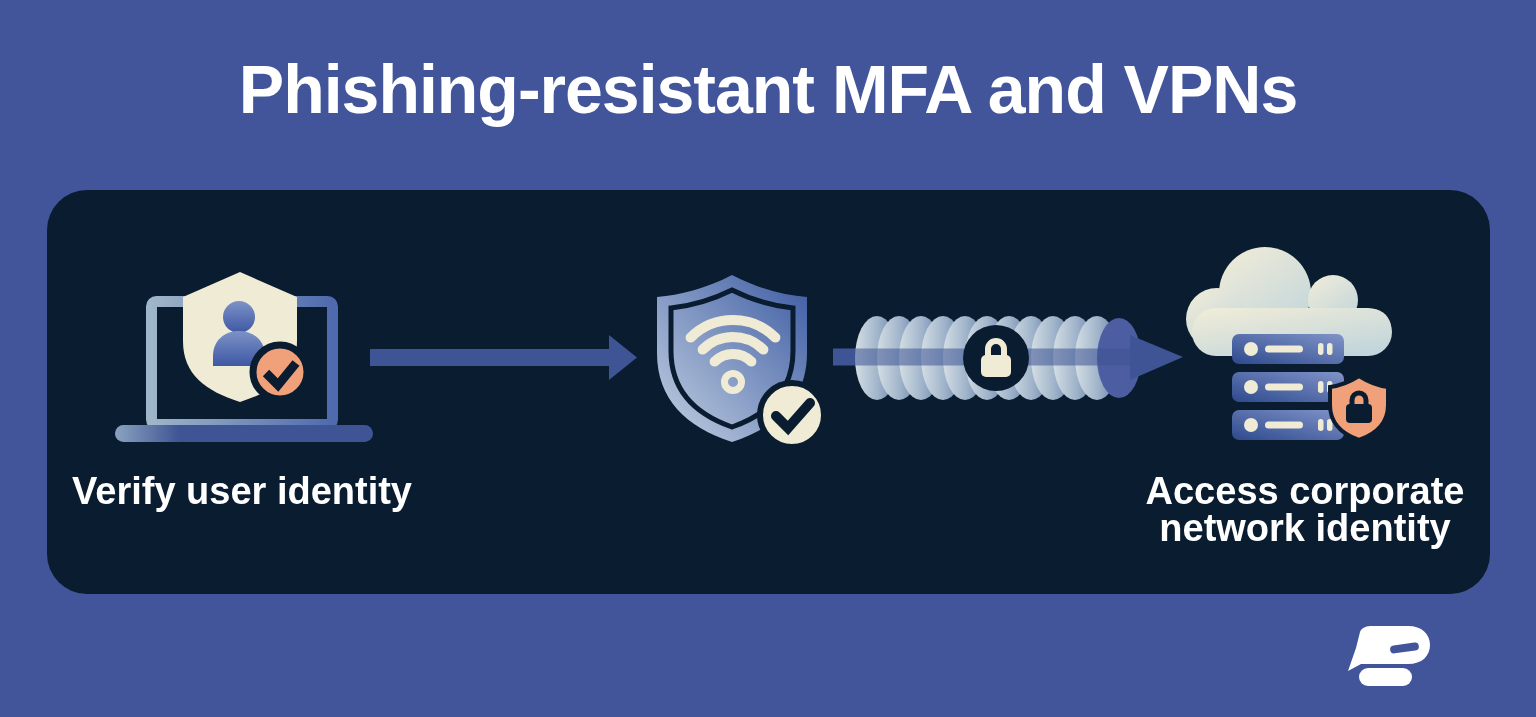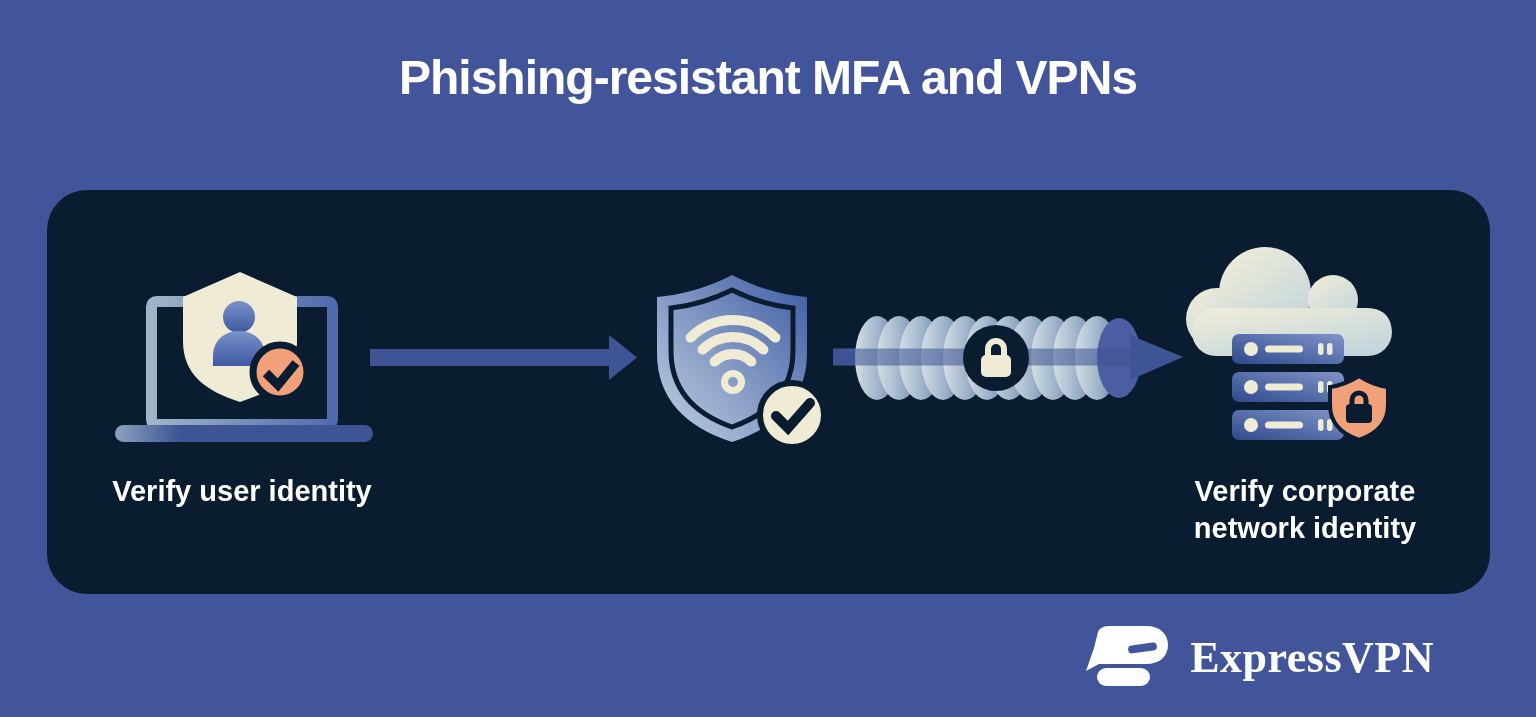--- a/index.html
+++ b/index.html
@@ -3,31 +3,31 @@
 <meta charset="utf-8">
 <style>
   html,body{margin:0;padding:0;}
   body{
     width:1536px;height:717px;position:relative;overflow:hidden;
     background:#42559A;
     font-family:"Liberation Sans", sans-serif;
   }
   .page-title{
     position:absolute;top:50px;left:0;width:1536px;margin:0;
-    text-align:center;color:#FFFFFF;font-size:48px;font-weight:bold;
+    text-align:center;color:#FFFFFF;font-size:68px;font-weight:bold;
     letter-spacing:-1px;line-height:1.15;
   }
   .diagram-panel{
     position:absolute;left:47px;top:190px;width:1443px;height:404px;
     background:#0A1C2F;border-radius:40px;
   }
   .diagram-svg{position:absolute;left:0;top:0;}
   .step-label{
     position:absolute;top:283px;transform:translateX(-50%);
-    text-align:center;color:#FFFFFF;font-size:29px;font-weight:bold;
+    text-align:center;color:#FFFFFF;font-size:38px;font-weight:bold;
     line-height:37px;white-space:nowrap;
   }
   .step-label-1{left:195px;}
   .step-label-2{left:688px;}
   .step-label-3{left:1258px;}
   .brand{
     position:absolute;top:618px;right:102px;height:80px;
     display:flex;align-items:center;gap:18px;
   }
   .brand-wordmark{
@@ -173,27 +173,26 @@
           <path d="M1305 216 V210 A7 7 0 0 1 1319 210 V216" fill="none" stroke="#0A1C2F" stroke-width="5"></path>
           <rect x="1299" y="214" width="26" height="19" rx="4" fill="#0A1C2F"></rect>
         </g>
       </g>
     </svg>
 
     <div class="step-label step-label-1">
       <span>Verify user identity</span><br>
     </div>
     <div class="step-label step-label-3">
-      <span>Verify corporate</span><br>
+      <span>Access corporate</span><br>
       <span>network identity</span>
     </div>
   </section>
 
   <footer class="brand">
     <svg width="88" height="76" viewBox="0 0 88 76" xmlns="http://www.w3.org/2000/svg">
       <path d="M26 6 L62 6 C76 6 84 14 84 25 C84 36 76 44 62 44 L15 44 L2 51 L10 28 L14 12 C16 7 21 6 26 6 Z" fill="#FFFFFF"></path>
       <rect x="44" y="24" width="29" height="8" rx="4" fill="#42559A" transform="rotate(-8 58 28)"></rect>
       <rect x="13" y="48" width="53" height="18" rx="9" fill="#FFFFFF"></rect>
     </svg>
-    <span class="brand-wordmark">ExpressVPN</span>
   </footer>
 
 </main>
 
 </body></html>

